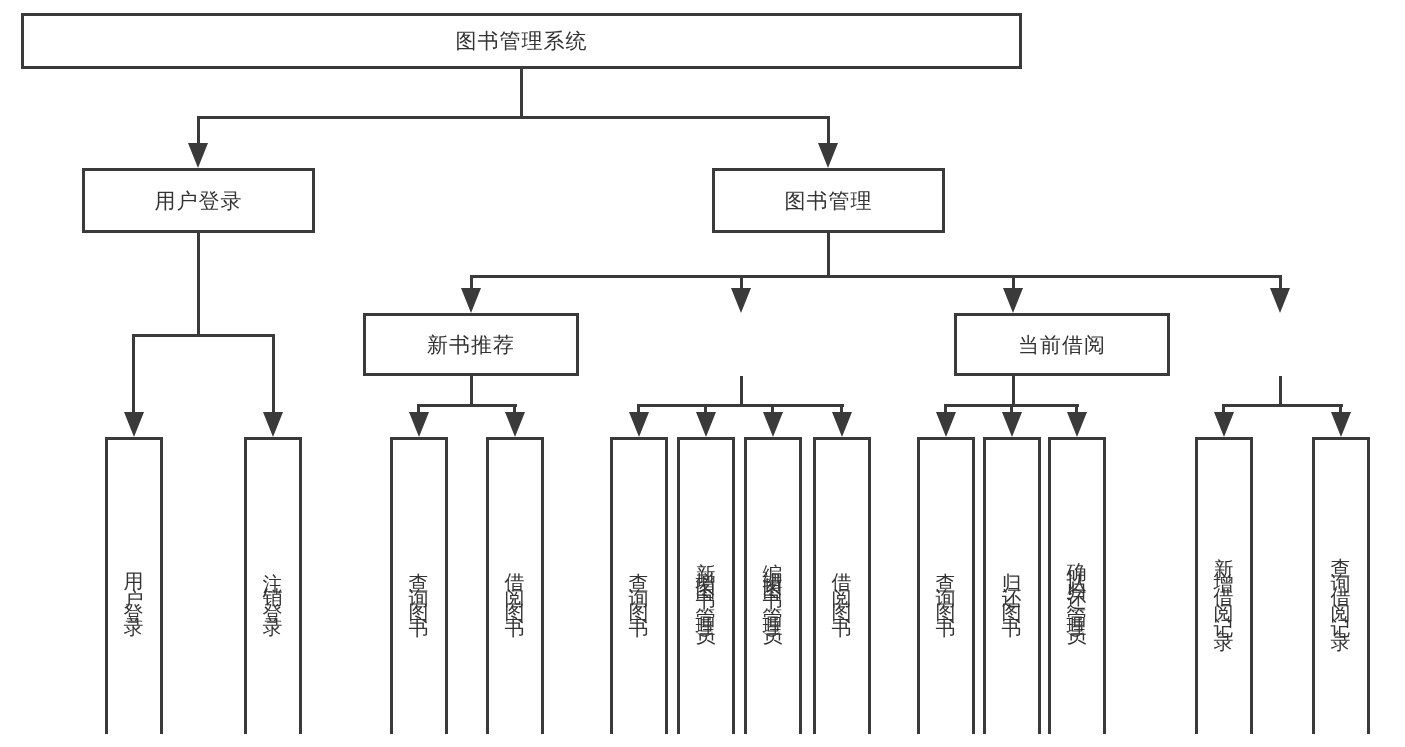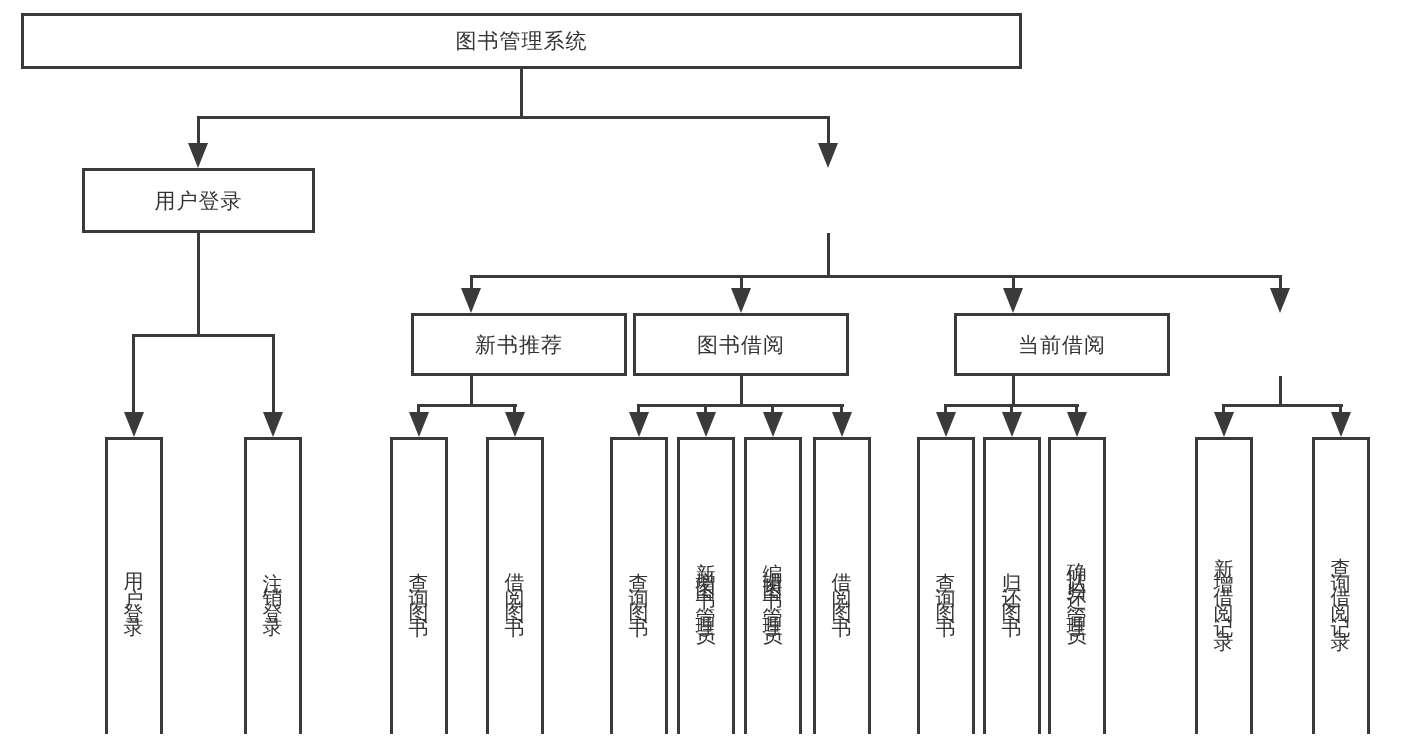--- a/index.html
+++ b/index.html
@@ -72,26 +72,26 @@
 
 <div class="canvas">
 
   <div class="box" style="left:21px; top:13px; width:1001px; height:56px;">
     <span>图书管理系统</span>
   </div>
 
   <div class="box" style="left:82px; top:168px; width:233px; height:65px;">
     <span>用户登录</span>
   </div>
+  <div class="box" style="left:712px; top:168px; width:233px; height:65px;">
+    <span>图书管理</span>
+  </div>
 
-  <div class="box" style="left:363px; top:313px; width:216px; height:63px;margin-left:48px;">
+  <div class="box" style="left:363px; top:313px; width:216px; height:63px;">
     <span>新书推荐</span>
-  </div>
-  <div class="box" style="left:633px; top:313px; width:216px; height:63px;">
-    <span>图书借阅</span>
   </div>
   <div class="box" style="left:954px; top:313px; width:216px; height:63px;">
     <span>当前借阅</span>
   </div>
 
   <div class="box leaf" style="left:105px; top:437px; width:58px; height:300px;">
     <span class="vtext">用户登录</span>
   </div>
   <div class="box leaf" style="left:244px; top:437px; width:58px; height:300px;">
     <span class="vtext">注销登录</span>

